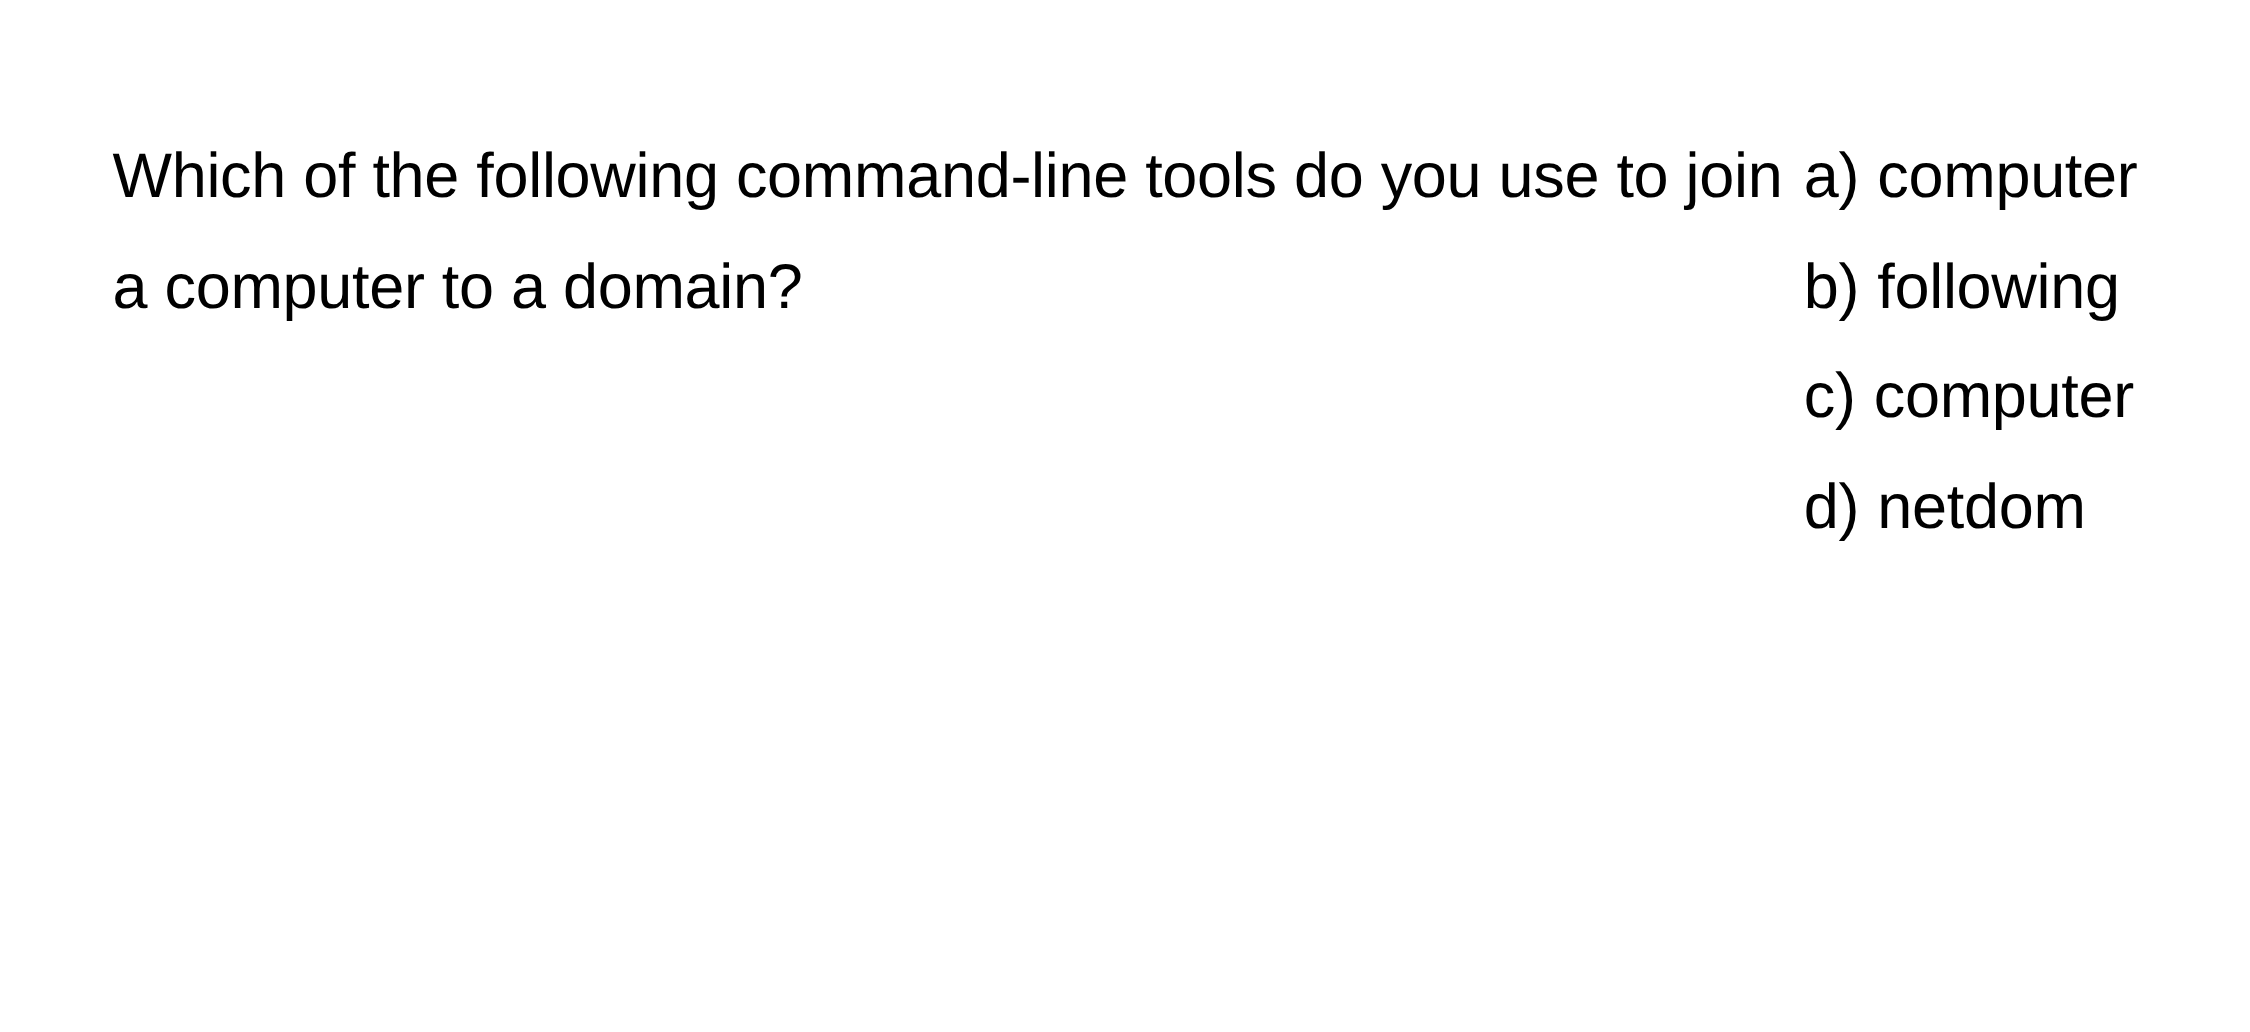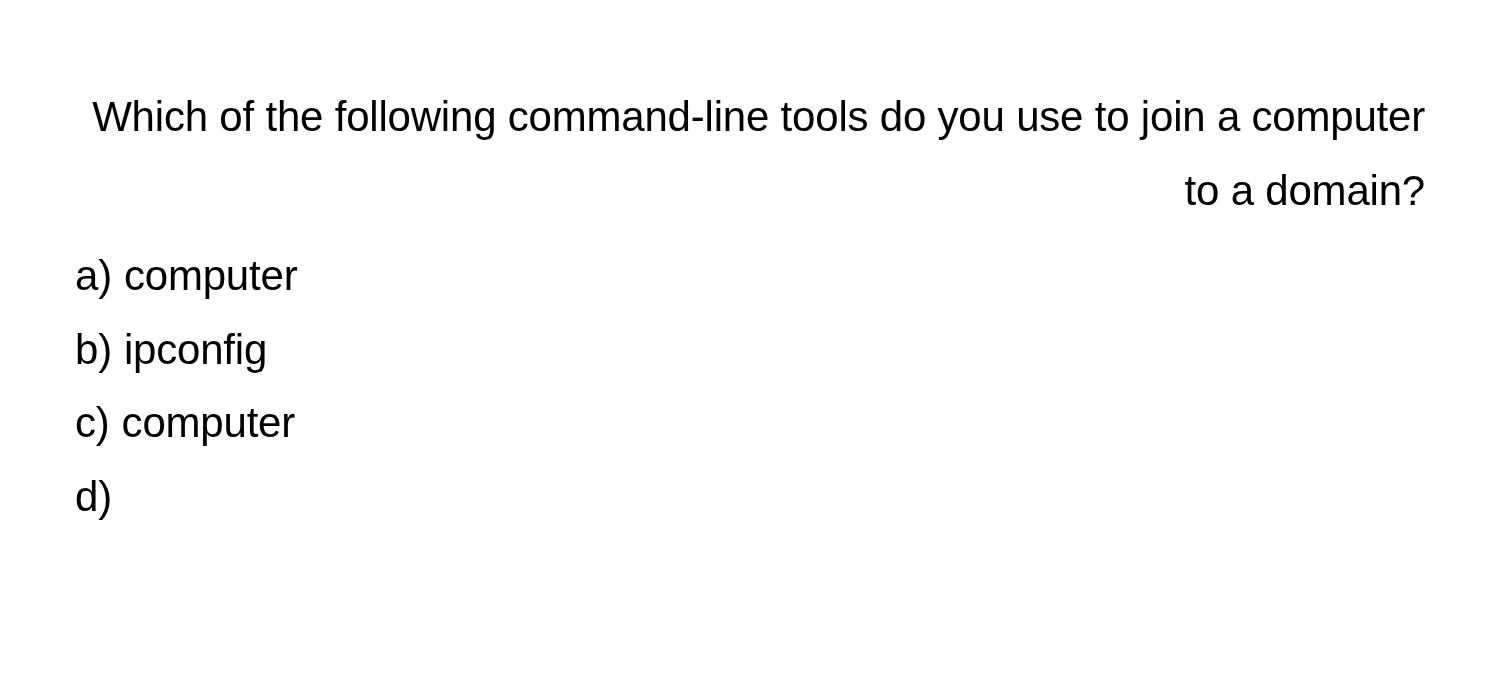--- a/index.html
+++ b/index.html
@@ -10,22 +10,21 @@
     body {
       width: 1500px;
       height: 688px;
       background: #ffffff;
       font-family: -apple-system, BlinkMacSystemFont, "Segoe UI", Helvetica, Arial, sans-serif;
       color: #000000;
       padding: 80px 75px;
     }
     .question-container {
       display: flex;
-      flex-direction: column;
-      text-align: right;
+      flex-direction: row;
     }
     .question-text {
       font-size: 42px;
       line-height: 1.75;
       font-weight: 400;
       letter-spacing: -0.2px;
       margin-bottom: 12px;
     }
     .options-list {
       display: flex;
@@ -47,23 +46,24 @@
 
 <div class="question-container">
   <div class="question-text">Which of the following command-line tools do you use to join a computer to a domain?</div>
   <div class="options-list">
     <div class="option-item">
       <span class="option-label">a)</span>
       <span>computer</span>
     </div>
     <div class="option-item">
       <span class="option-label">b)</span>
-      <span>ipconfig</span>
+      <span>following</span>
     </div>
     <div class="option-item">
       <span class="option-label">c)</span>
       <span>computer</span>
     </div>
     <div class="option-item">
       <span class="option-label">d)</span>
+      <span>netdom</span>
     </div>
   </div>
 </div>
 
 </body></html>

